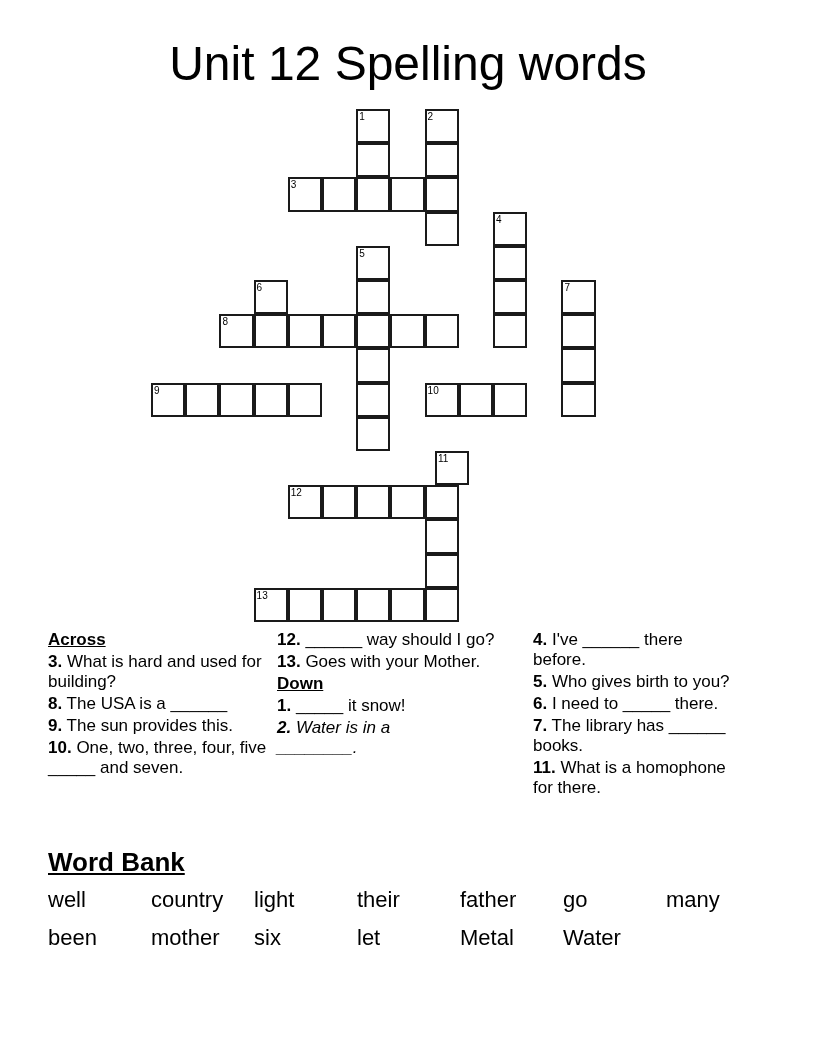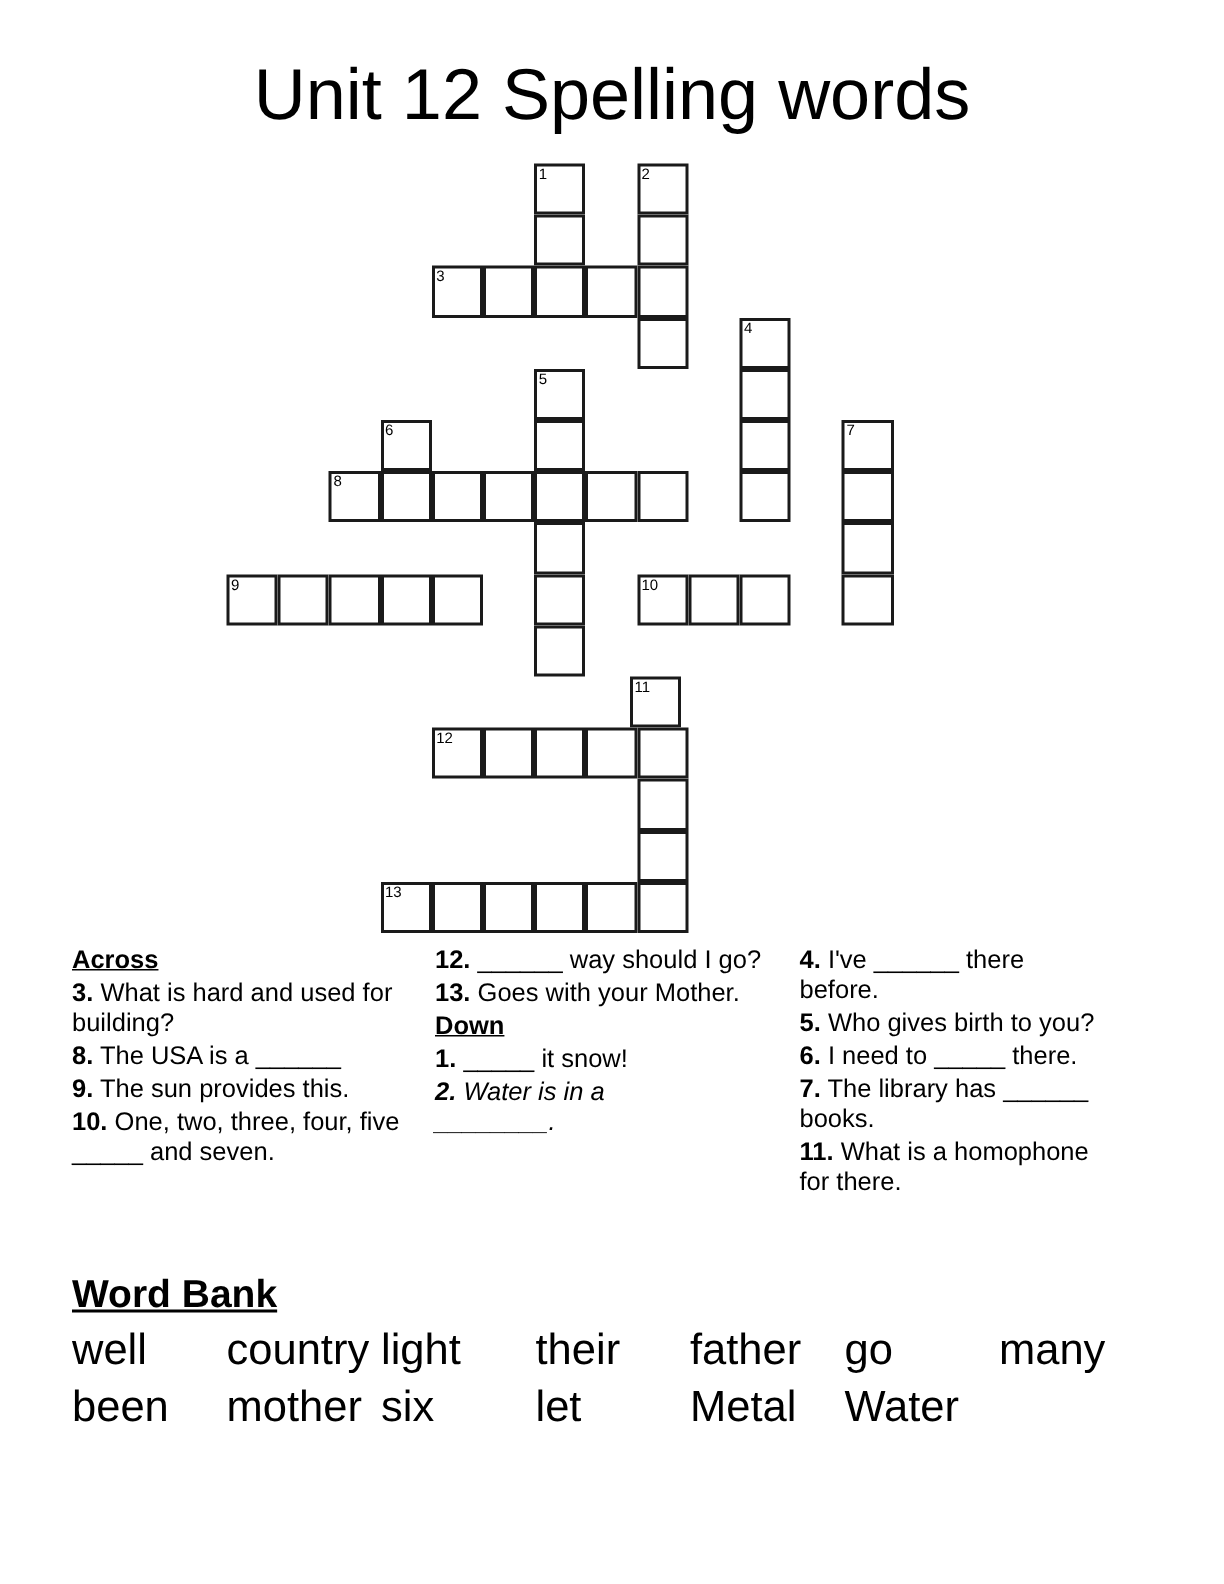--- a/index.html
+++ b/index.html
@@ -6,21 +6,21 @@
   body { width:816px; height:1056px; position:relative; overflow:hidden; font-family:"Liberation Sans", sans-serif; color:#000; }
   .title { position:absolute; left:0; width:816px; top:34px; text-align:center; font-size:48px; line-height:60px; }
   .grid { position:absolute; left:152px; top:110px; width:480px; height:520px; }
   .cell { position:absolute; width:34.2px; height:34.2px; box-sizing:border-box; border:2px solid #1a1a1a; background:#fff; margin-left:-1px; margin-top:-1px; }
   .cell .num { position:absolute; left:1px; top:0px; font-size:10px; line-height:11px; }
   .col { position:absolute; font-size:17px; line-height:20px; }
   .col p { margin:0 0 2px 0; }
   .col b { font-weight:bold; }
   .hdr { font-weight:bold; text-decoration:underline; margin:0; }
   .wb-title { position:absolute; left:48px; top:847px; font-size:26px; font-weight:bold; text-decoration:underline; }
-  .wb-word { position:absolute; font-size:29px; line-height:30px; }
+  .wb-word { position:absolute; font-size:22px; line-height:30px; }
 </style>
 </head>
 <body>
 
 <div class="title">Unit 12 Spelling words</div>
 
 <div class="grid" id="grid">
     <div class="cell" style="left: 205.2px; top: 0px;">
       <span class="num">1</span>
     </div>
@@ -73,21 +73,21 @@
     </div>
     <div class="cell" style="left: 34.2px; top: 273.6px;"></div>
     <div class="cell" style="left: 68.4px; top: 273.6px;"></div>
     <div class="cell" style="left: 102.6px; top: 273.6px;"></div>
     <div class="cell" style="left: 136.8px; top: 273.6px;"></div>
     <div class="cell" style="left: 273.6px; top: 273.6px; text-align: right;">
       <span class="num">10</span>
     </div>
     <div class="cell" style="left: 307.8px; top: 273.6px;"></div>
     <div class="cell" style="left: 342px; top: 273.6px;"></div>
-    <div class="cell" style="left: 269px; top: 342px; padding-left: 28px;">
+    <div class="cell" style="left: 284px; top: 342px; padding-left: 28px;">
       <span class="num">11</span>
     </div>
     <div class="cell" style="left: 273.6px; top: 376.2px;"></div>
     <div class="cell" style="left: 273.6px; top: 410.4px;"></div>
     <div class="cell" style="left: 273.6px; top: 444.6px;"></div>
     <div class="cell" style="left: 273.6px; top: 478.8px;"></div>
     <div class="cell" style="left: 136.8px; top: 376.2px;">
       <span class="num">12</span>
     </div>
     <div class="cell" style="left: 171px; top: 376.2px;"></div>
@@ -103,21 +103,21 @@
   </div>
 
 <div class="col" style="left:48px; top:630px; width:230px;">
   <p class="hdr">Across</p>
   <p><b>3.</b> <span>What is hard and used for building?</span></p>
   <p><b>8.</b> <span>The USA is a ______</span></p>
   <p><b>9.</b> <span>The sun provides this.</span></p>
   <p><b>10.</b> <span>One, two, three, four, five _____ and seven.</span></p>
 </div>
 
-<div class="col" style="left:290px; top:630px; width:225px;">
+<div class="col" style="left:277px; top:630px; width:225px;">
   <p><b>12.</b> <span>______ way should I go?</span></p>
   <p><b>13.</b> <span>Goes with your Mother.</span></p>
   <p class="hdr">Down</p>
   <p><b>1.</b> <span>_____ it snow!</span></p>
   <p style="width:150px;font-style:italic;"><b>2.</b> <span>Water is in a ________.</span></p>
 </div>
 
 <div class="col" style="left:533px; top:630px; width:200px;">
   <p><b>4.</b> <span>I've ______ there before.</span></p>
   <p><b>5.</b> <span>Who gives birth to you?</span></p>

